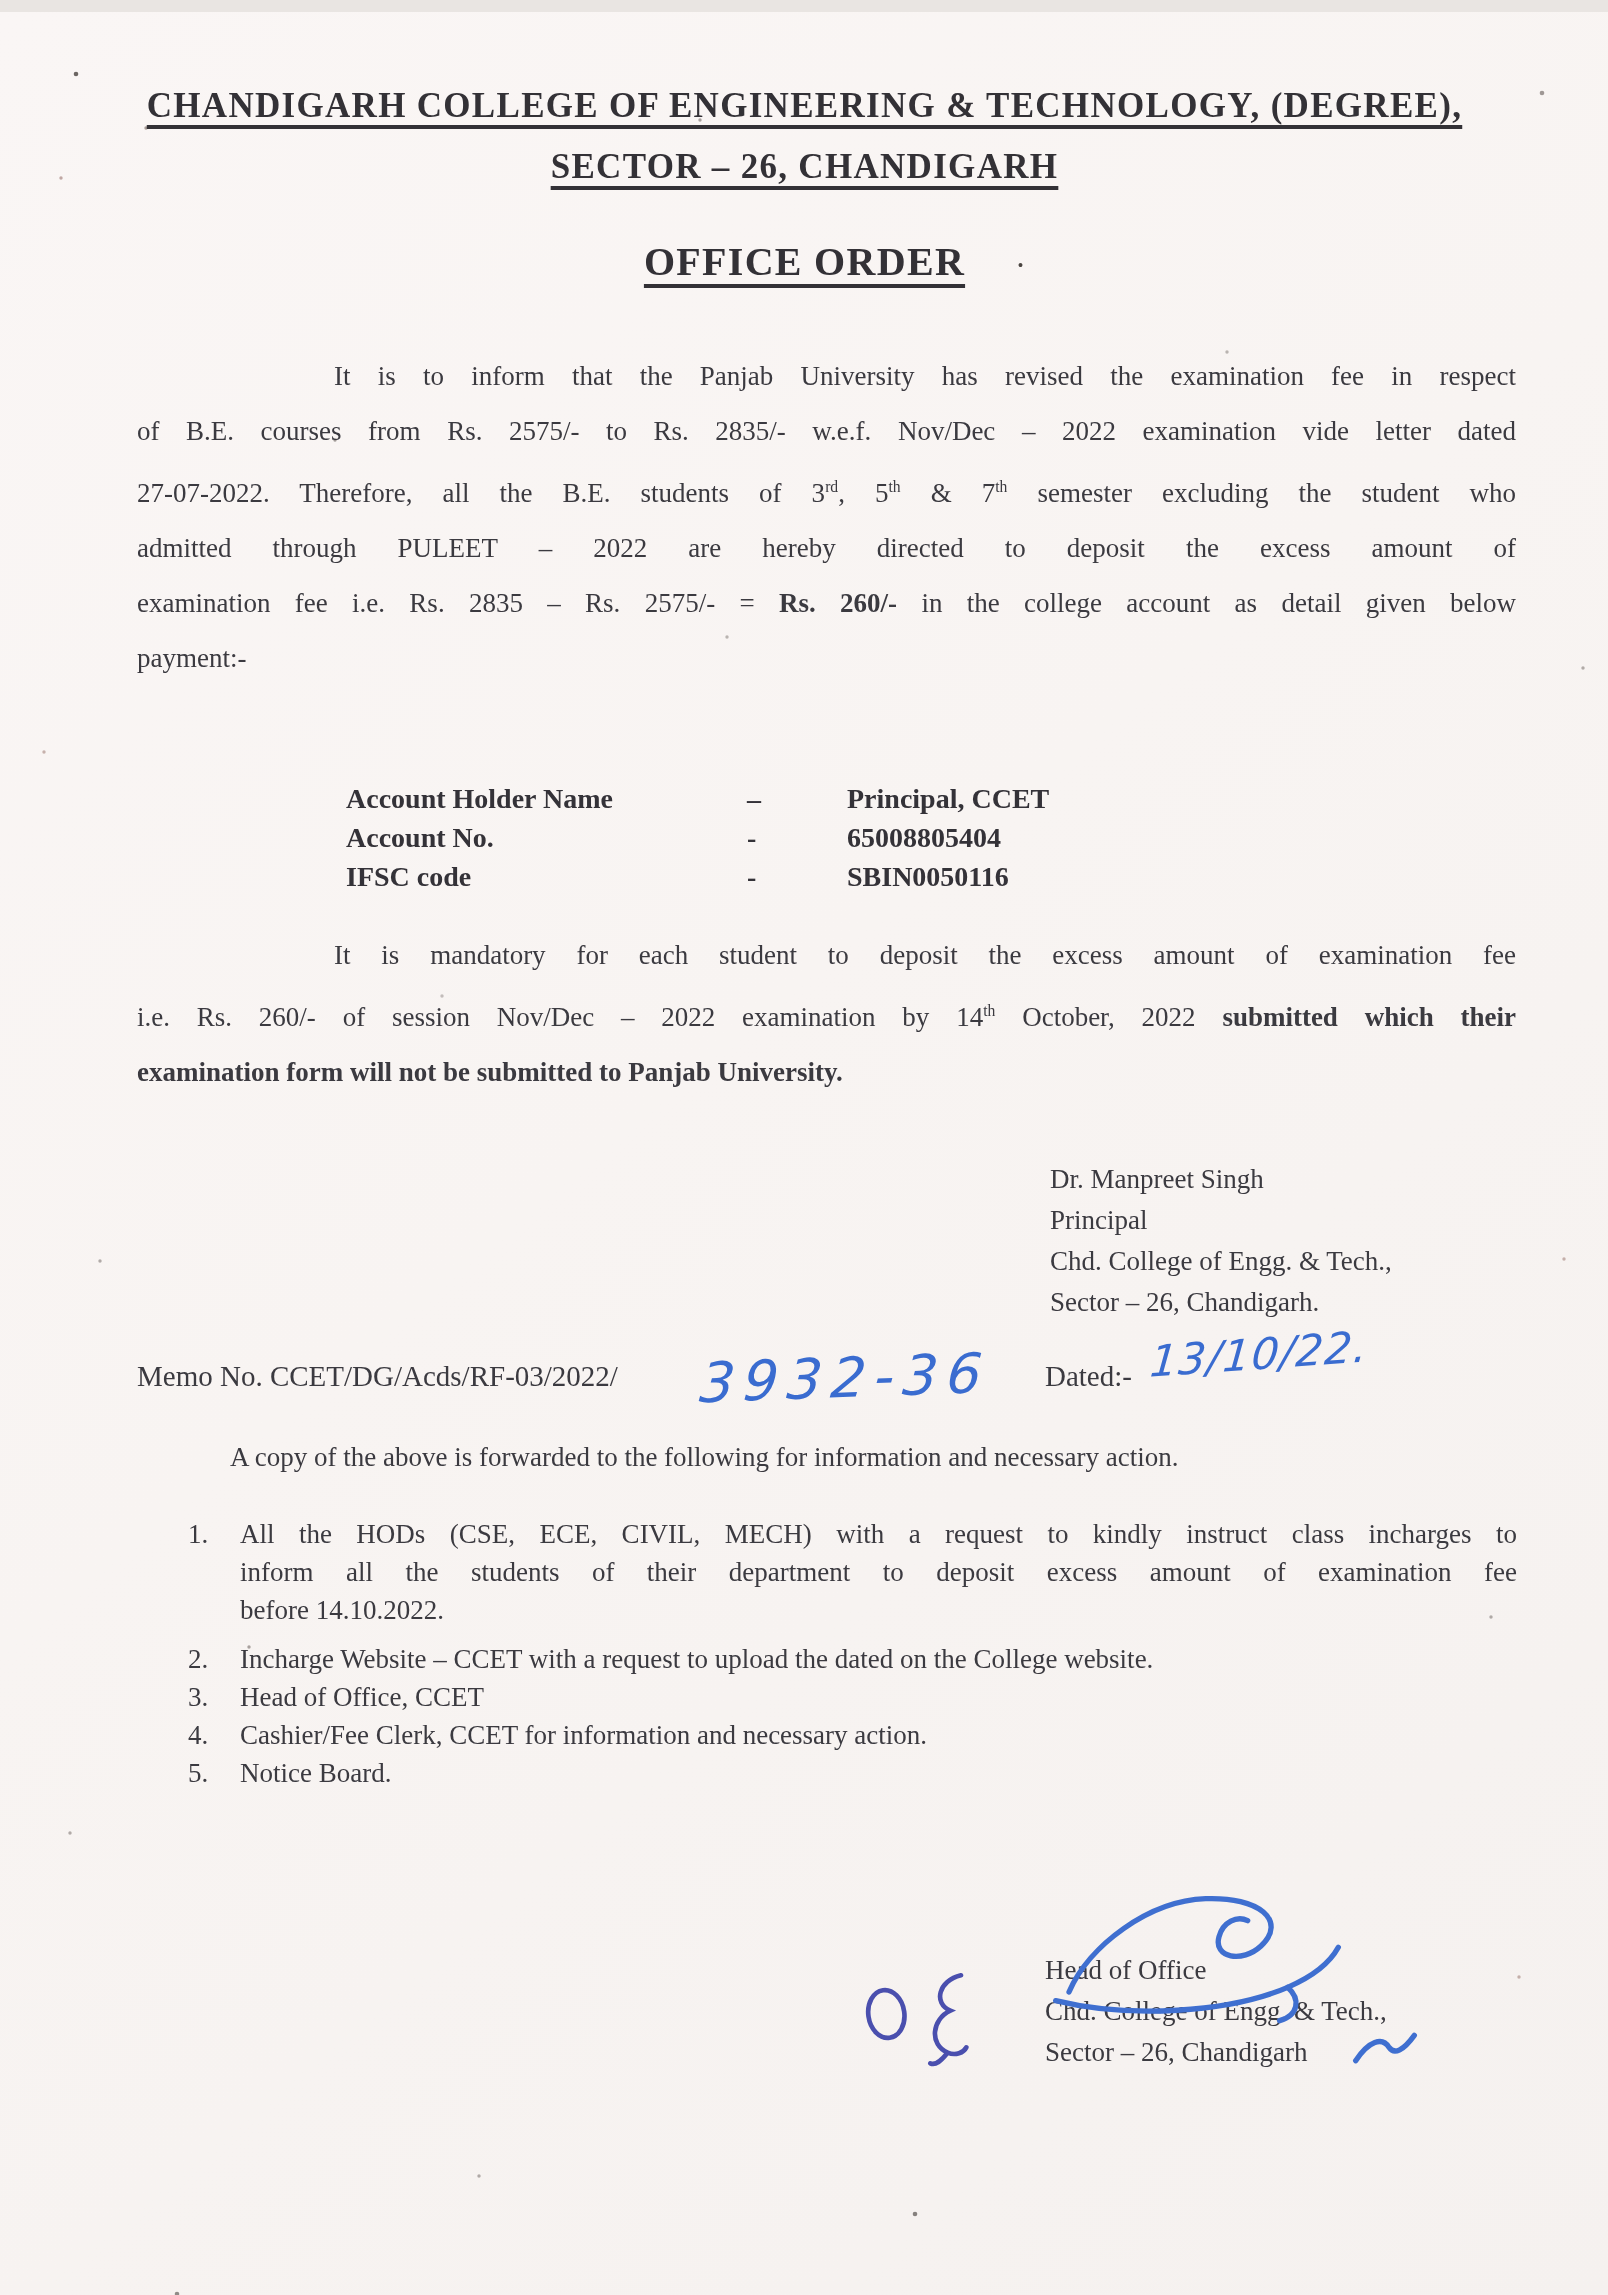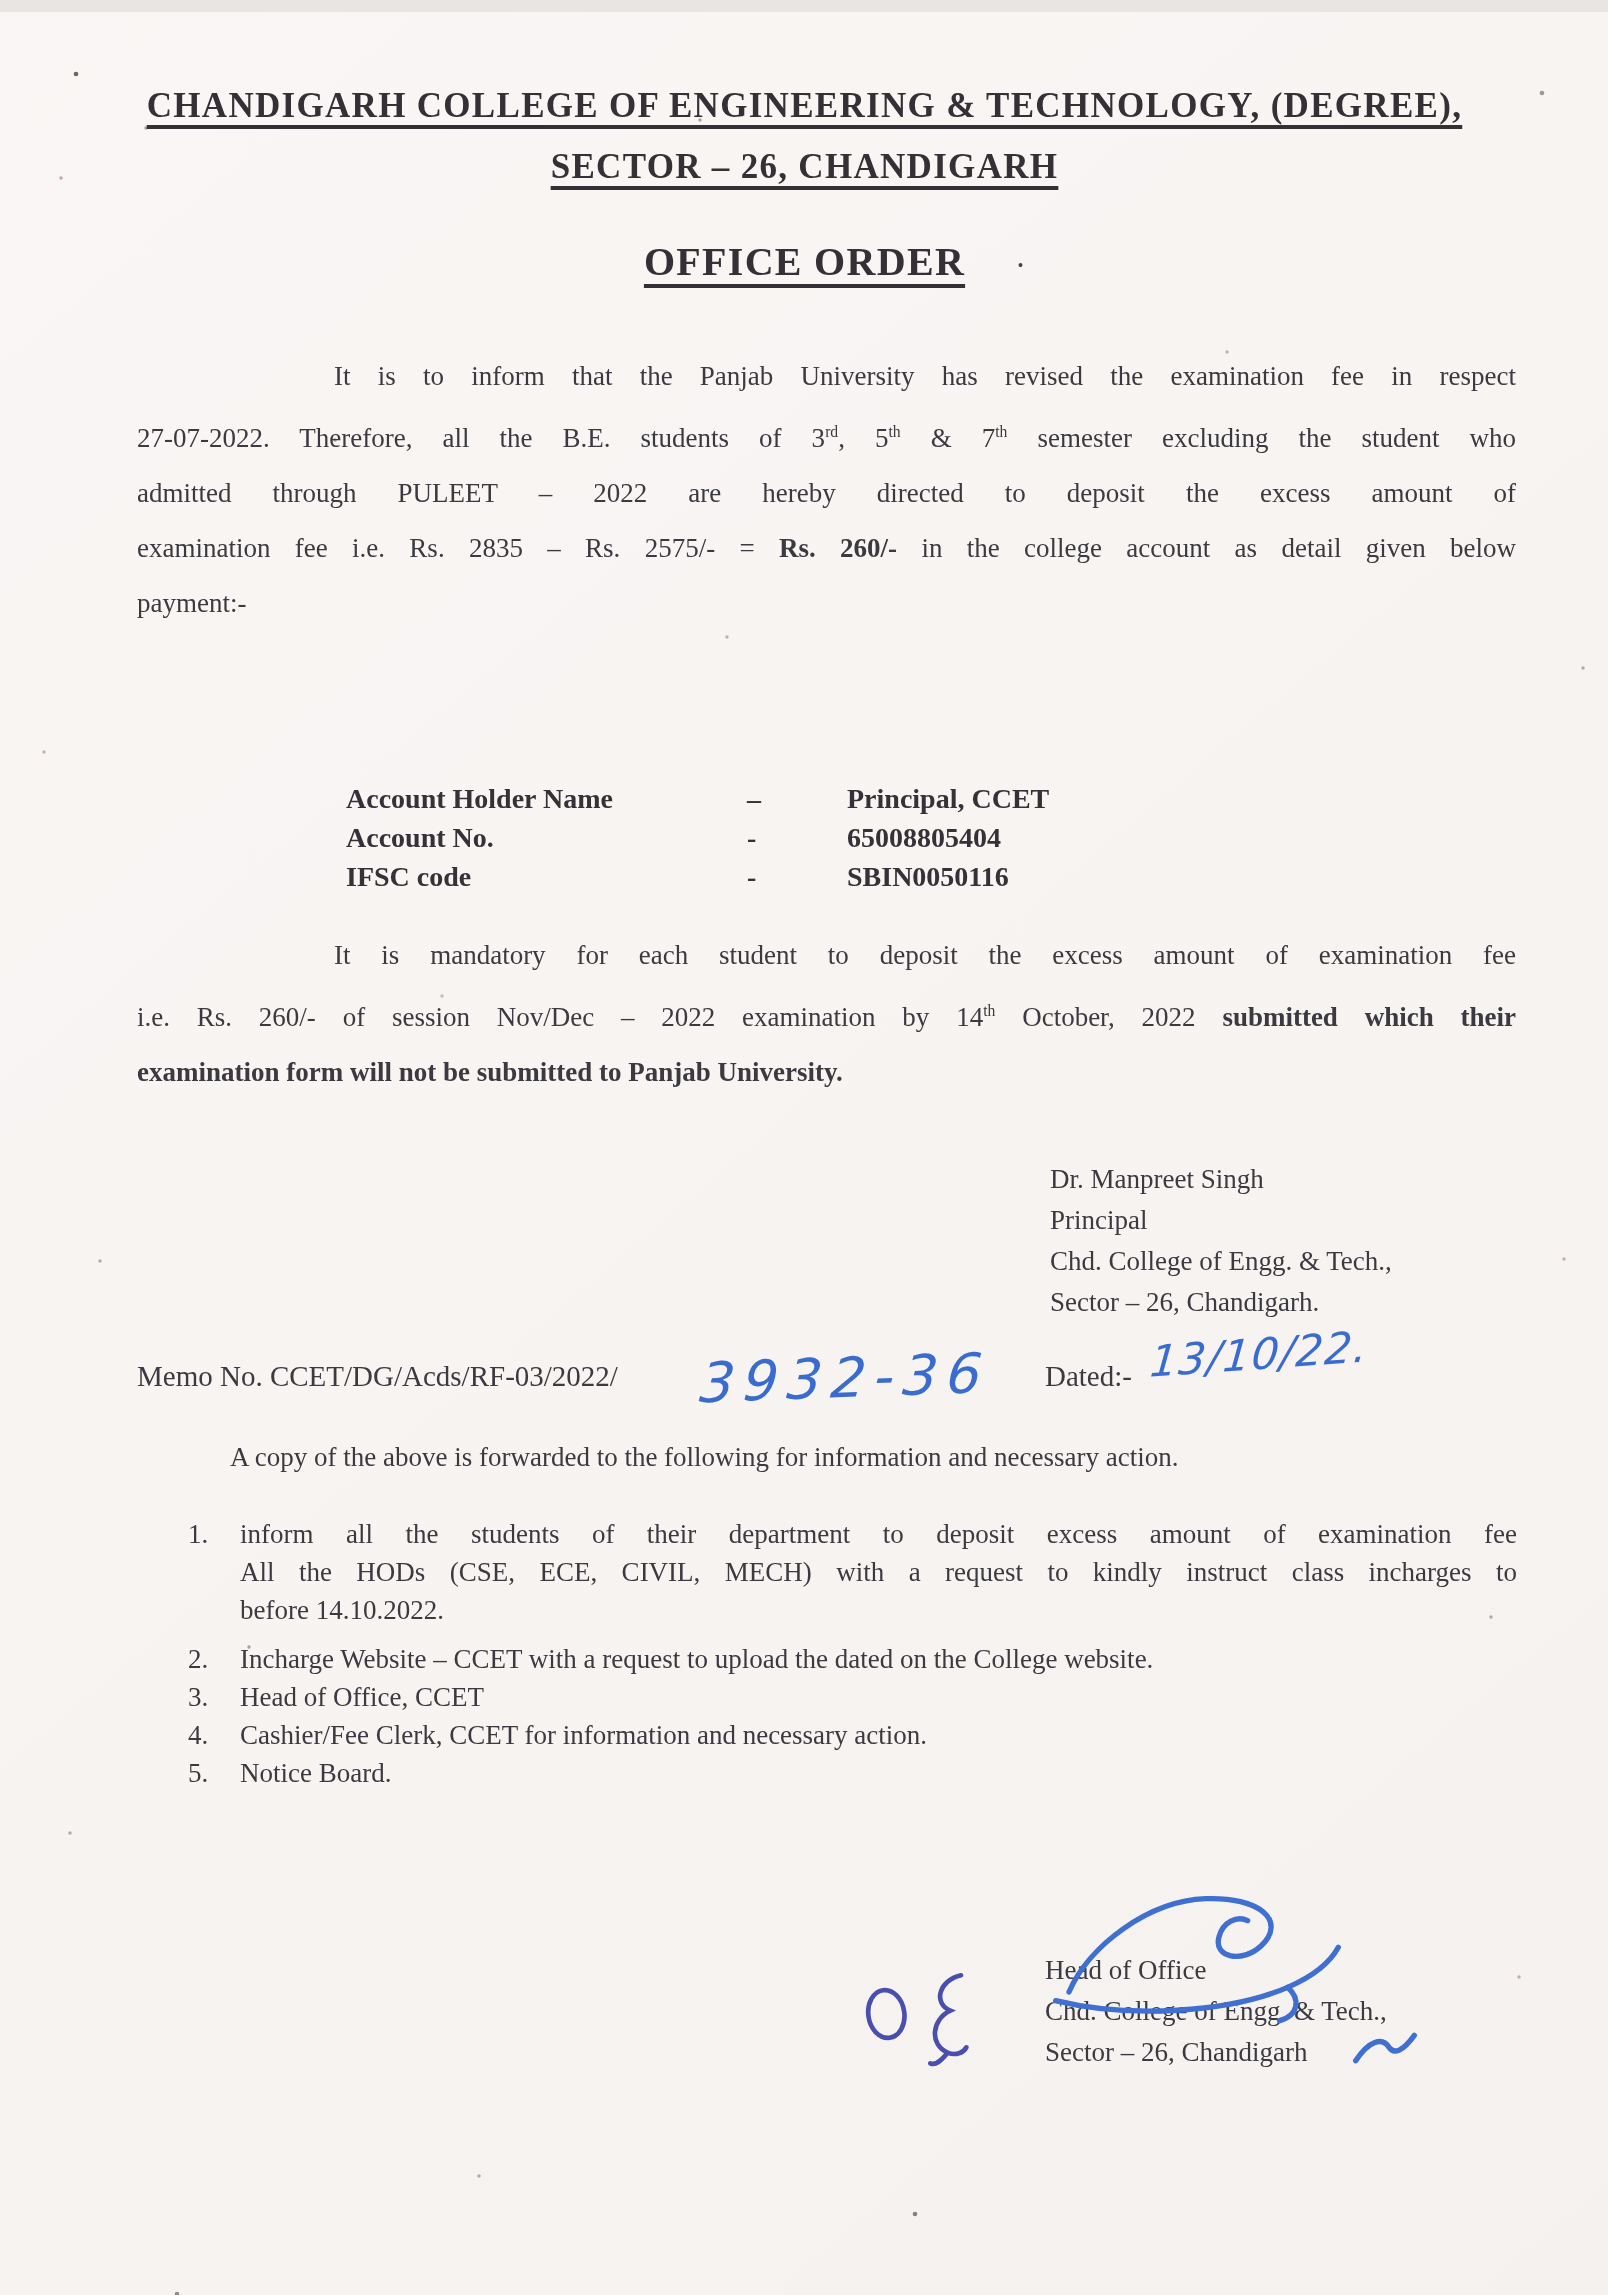--- a/index.html
+++ b/index.html
@@ -78,20 +78,21 @@
     <div><span class="u">SECTOR – 26, CHANDIGARH</span></div>
   </div>
 
   <div class="doc-title">
     <span class="u">OFFICE ORDER</span>
   </div>
   <span class="stray-dot">·</span>
 
   <div class="para" style="top:337px;">
       <div class="ln j ind"><span>It is to inform that the Panjab University has revised the examination fee in respect</span></div>
+      <div class="ln j"><span>of B.E. courses from Rs. 2575/- to Rs. 2835/- w.e.f. Nov/Dec – 2022 examination vide letter dated</span></div>
       <div class="ln j"><span>27-07-2022. Therefore, all the B.E. students of 3</span><span class="sup">rd</span><span>, 5</span><span class="sup">th</span><span> &amp; 7</span><span class="sup">th</span><span> semester excluding the student who</span></div>
       <div class="ln j"><span>admitted through PULEET – 2022 are hereby directed to deposit the excess amount of</span></div>
       <div class="ln j"><span>examination fee i.e. Rs. 2835 – Rs. 2575/- = </span><span class="b">Rs. 260/-</span><span> in the college account as detail given below</span></div>
       <div class="ln"><span>payment:-</span></div>
     </div>
 
   <div class="account">
       <div class="acc-row">
         <span>Account Holder Name</span>
         <span>–</span>
@@ -127,22 +128,22 @@
   <div class="hw hw-number">3932-36</div>
   <div class="memo-dated">Dated:-</div>
   <div class="hw hw-date">13/10/22.</div>
 
   <div class="forward-note">A copy of the above is forwarded to the following for information and necessary action.</div>
 
   <div class="dist">
       <div class="dist-item">
         <span class="dist-num">1.</span>
         <div>
+          <div class="ln j"><span>All the HODs (CSE, ECE, CIVIL, MECH) with a request to kindly instruct class incharges to</span></div>
           <div class="ln j"><span>inform all the students of their department to deposit excess amount of examination fee</span></div>
-          <div class="ln j"><span>All the HODs (CSE, ECE, CIVIL, MECH) with a request to kindly instruct class incharges to</span></div>
           <div class="ln"><span>before 14.10.2022.</span></div>
         </div>
       </div>
       <div class="dist-item">
         <span class="dist-num">2.</span>
         <div>
           <div class="ln"><span>Incharge Website – CCET with a request to upload the dated on the College website.</span></div>
         </div>
       </div>
       <div class="dist-item">

